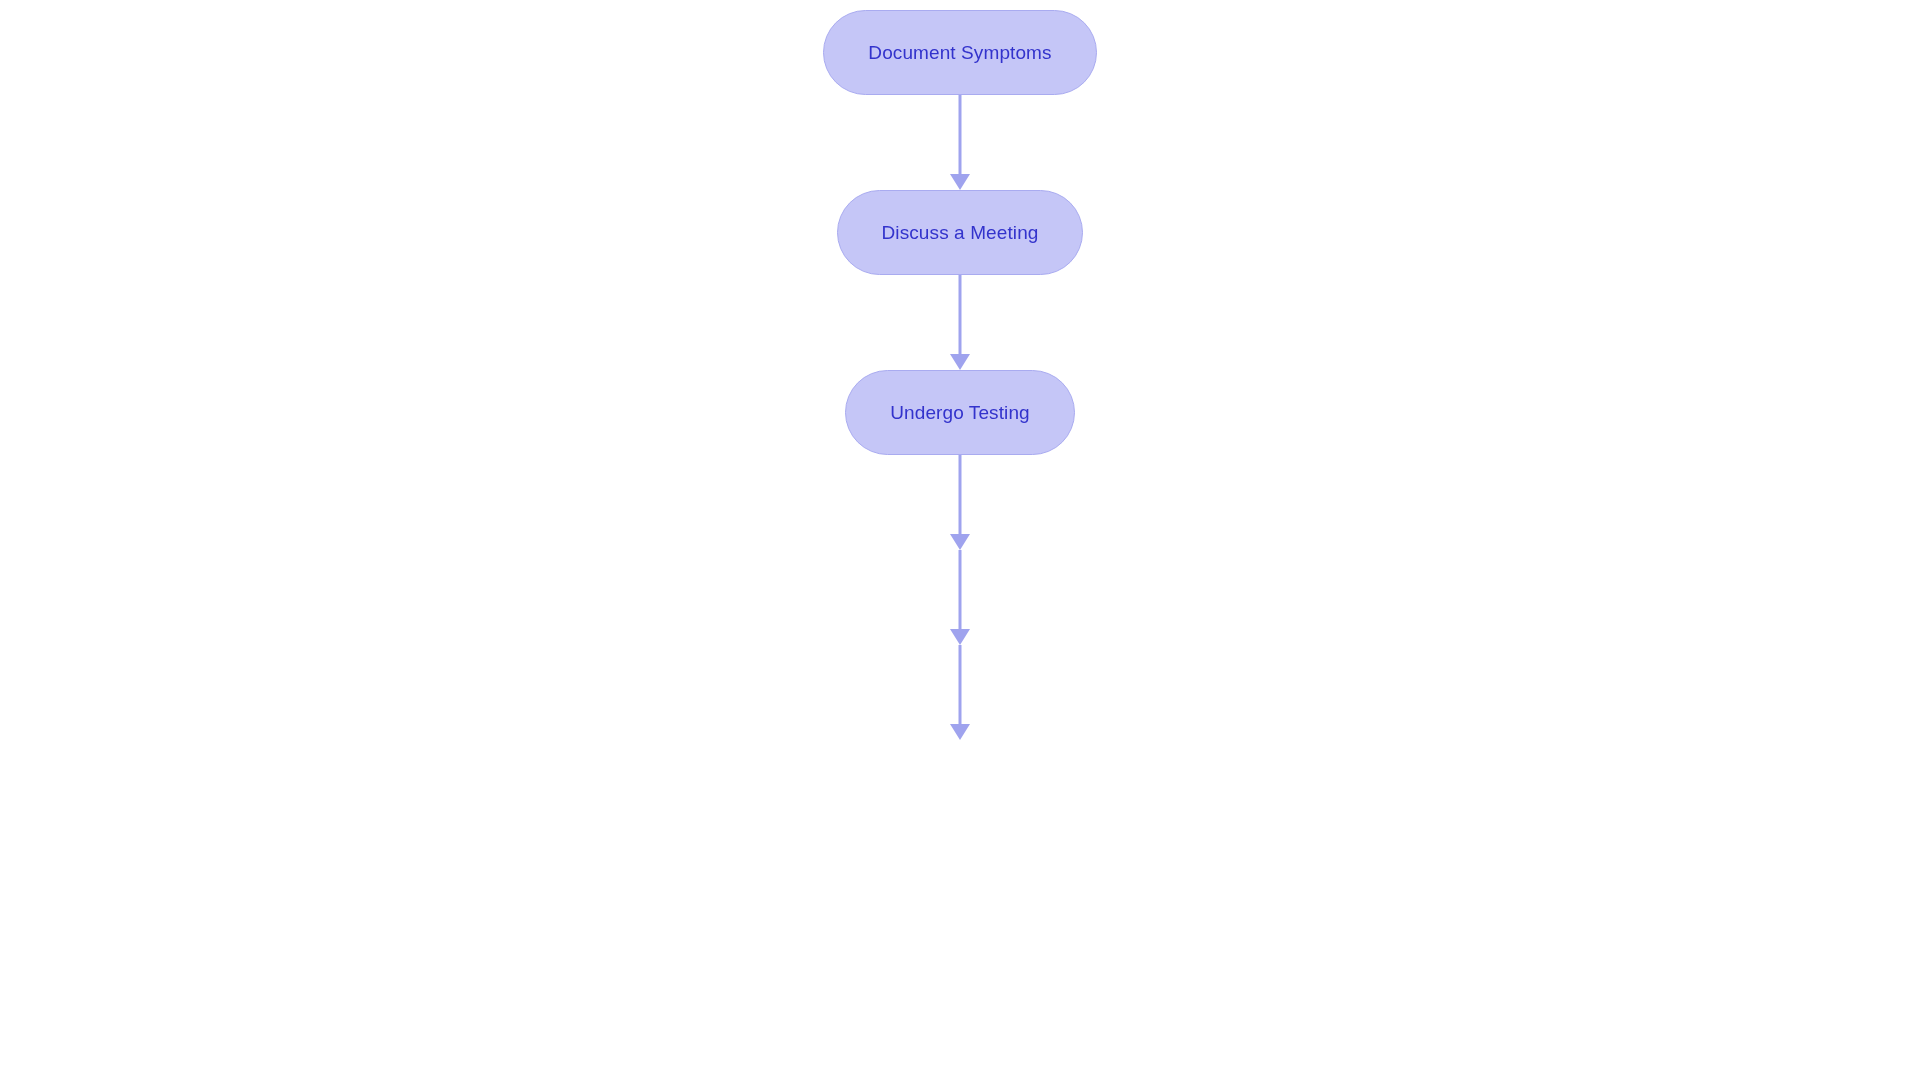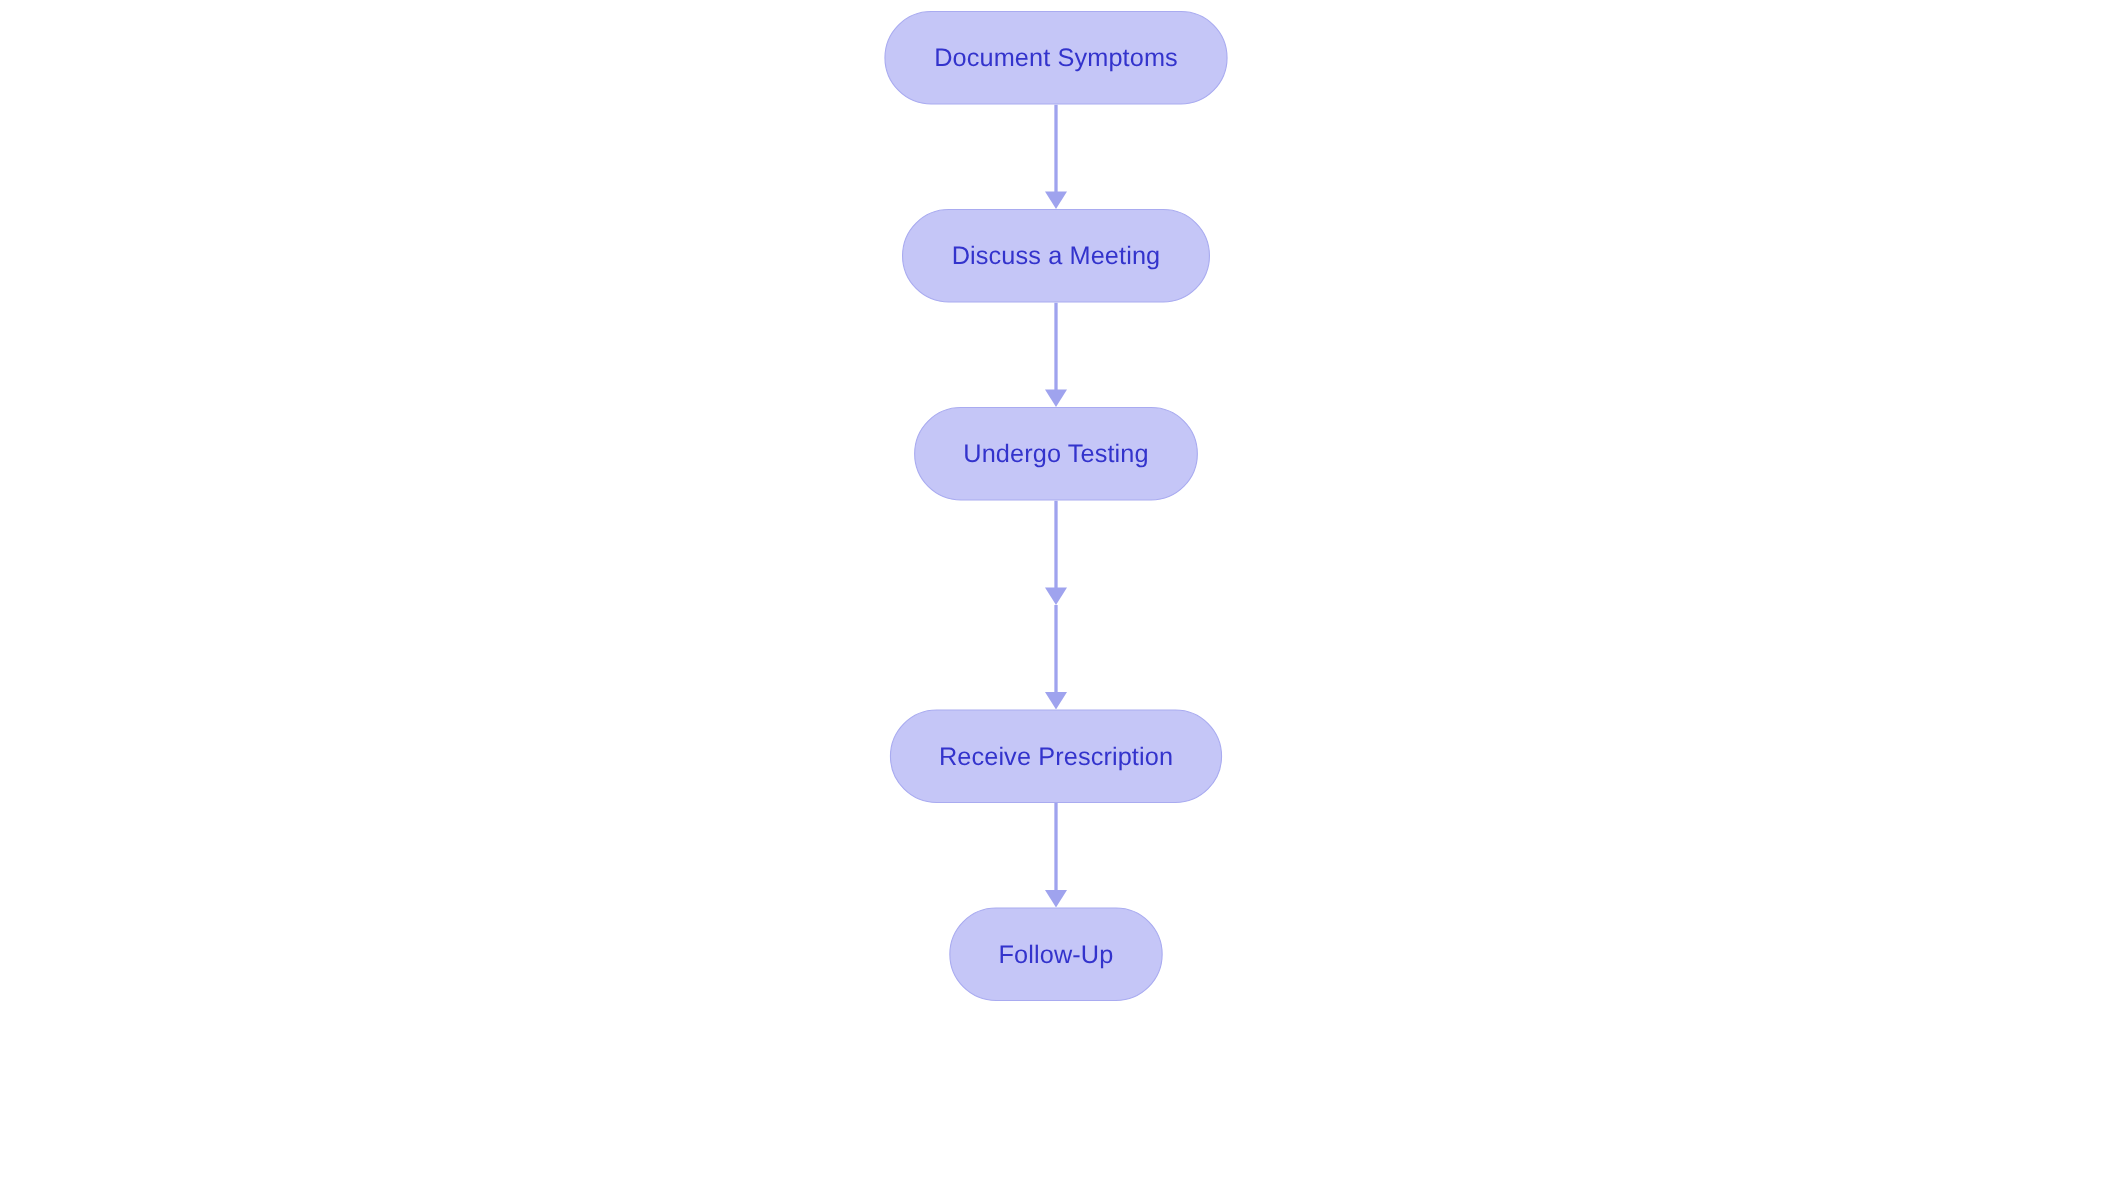--- a/index.html
+++ b/index.html
@@ -40,21 +40,21 @@
     align-items: center;
     justify-content: center;
     background: #c5c6f7;
     border: 1.6px solid #a9abf0;
     border-radius: 44px;
     padding: 0 44px;
     white-space: nowrap;
   }
 
   .node-label {
-    font-size: 23px;
+    font-size: 19px;
     font-weight: 400;
     line-height: 1;
     color: #3333cc;
     letter-spacing: 0.1px;
   }
 
   .connector {
     width: 40px;
     height: 95px;
     display: block;
@@ -100,27 +100,21 @@
       <line x1="20" y1="0" x2="20" y2="80" stroke="#9fa3ee" stroke-width="3"></line>
       <polygon points="10,79 30,79 20,95" fill="#9fa3ee"></polygon>
     </svg>
 
 
     <svg class="connector" viewBox="0 0 40 95" xmlns="http://www.w3.org/2000/svg">
       <line x1="20" y1="0" x2="20" y2="80" stroke="#9fa3ee" stroke-width="3"></line>
       <polygon points="10,79 30,79 20,95" fill="#9fa3ee"></polygon>
     </svg>
 
-    <div class="node">
-      <span class="node-label">Receive Prescription</span>
-    </div>
 
     <svg class="connector" viewBox="0 0 40 95" xmlns="http://www.w3.org/2000/svg">
       <line x1="20" y1="0" x2="20" y2="80" stroke="#9fa3ee" stroke-width="3"></line>
       <polygon points="10,79 30,79 20,95" fill="#9fa3ee"></polygon>
     </svg>
 
-    <div class="node">
-      <span class="node-label">Follow-Up</span>
-    </div>
 
   </div>
 </div>
 
 </body></html>

